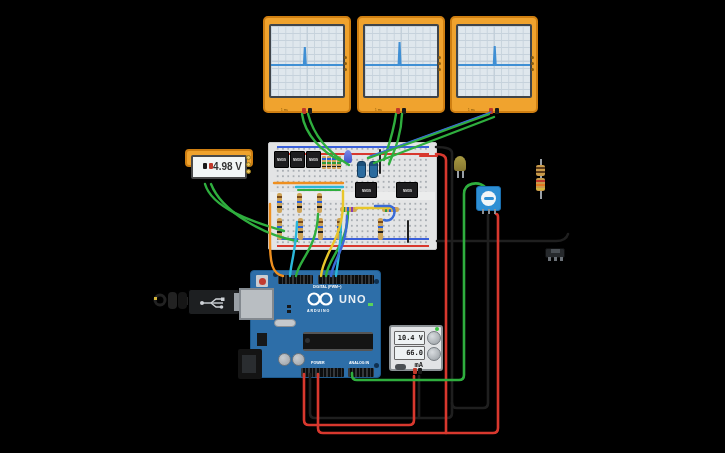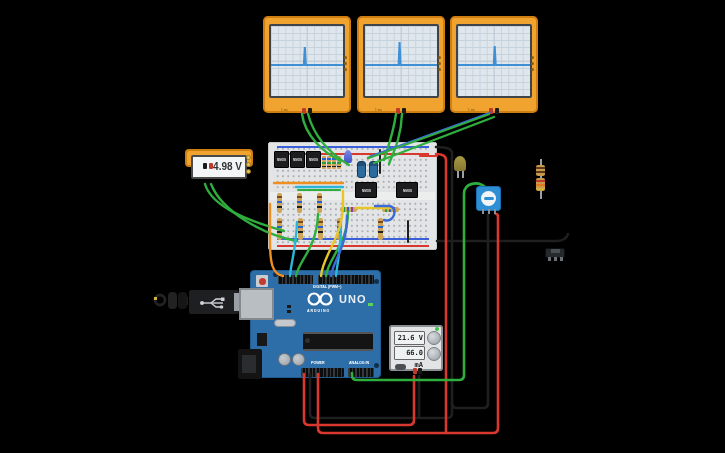--- a/index.html
+++ b/index.html
@@ -238,21 +238,21 @@
     <div class="ardtxt" style="left:60px;top:90px;">POWER</div>
     <div class="ardtxt" style="left:98px;top:90px;">ANALOG IN</div>
     <div class="hdr" style="left:50px;top:97px;width:43px;"></div>
     <div class="hdr" style="left:97px;top:97px;width:26px;"></div>
     <div class="hole" style="left:22px;top:1px;"></div>
     <div class="hole" style="left:123px;top:8px;"></div>
     <div class="hole" style="left:123px;top:92px;"></div>
   </div>
 
   <div id="psu" class="abs">
-    <div class="psu-disp" style="top:4px;">21.6 V</div>
+    <div class="psu-disp" style="top:4px;">10.4 V</div>
     <div class="psu-disp" style="top:19px;">66.0 mA</div>
     <div class="knob" style="top:4px;"></div>
     <div class="knob" style="top:20px;"></div>
     <div style="position:absolute;left:44px;top:0px;width:4px;height:4px;border-radius:50%;background:#39c43f;"></div>
     <div style="position:absolute;left:4px;top:37px;width:11px;height:6px;border-radius:3px;background:#4a4f54;"></div>
     <div class="psu-pin" style="left:22px;background:#c0392b;"></div>
     <div class="psu-pin" style="left:27px;background:#1a1a1a;"></div>
   </div>
 
   <svg class="overlay" width="725" height="453">

